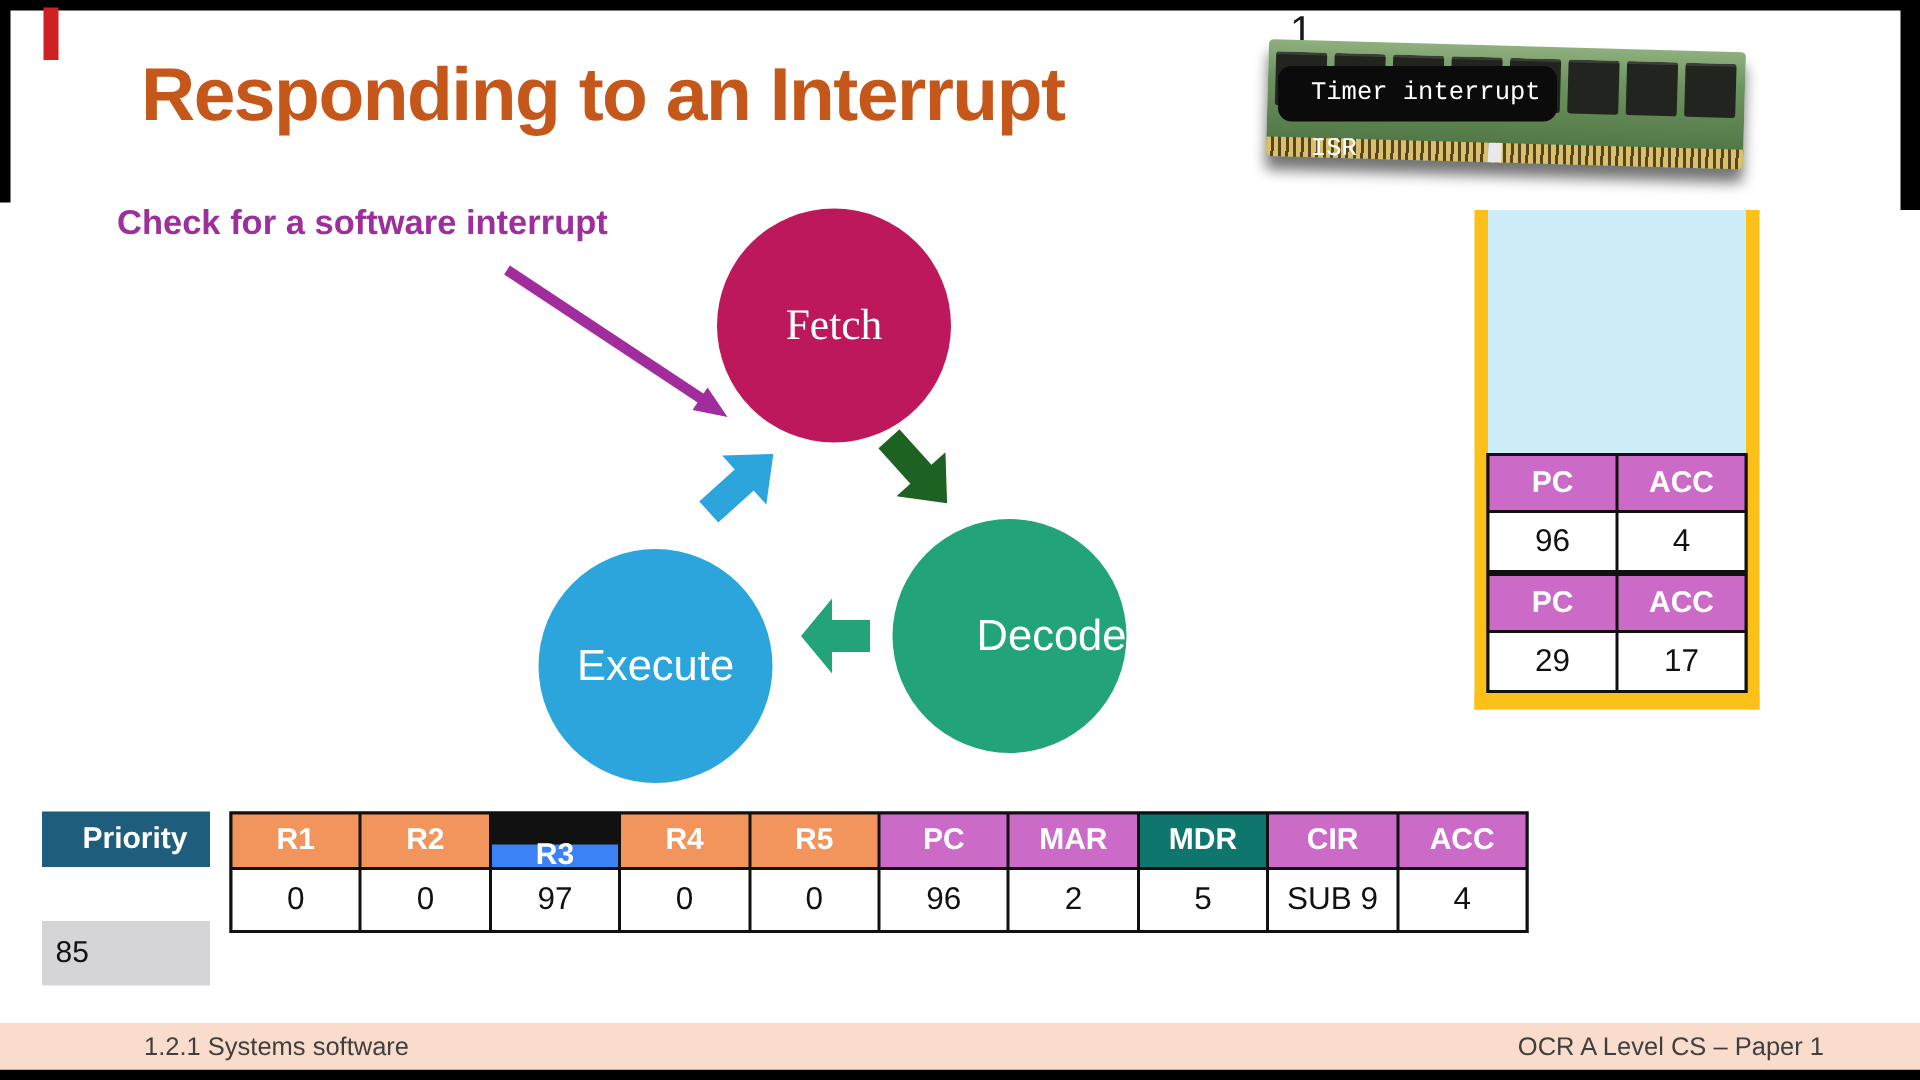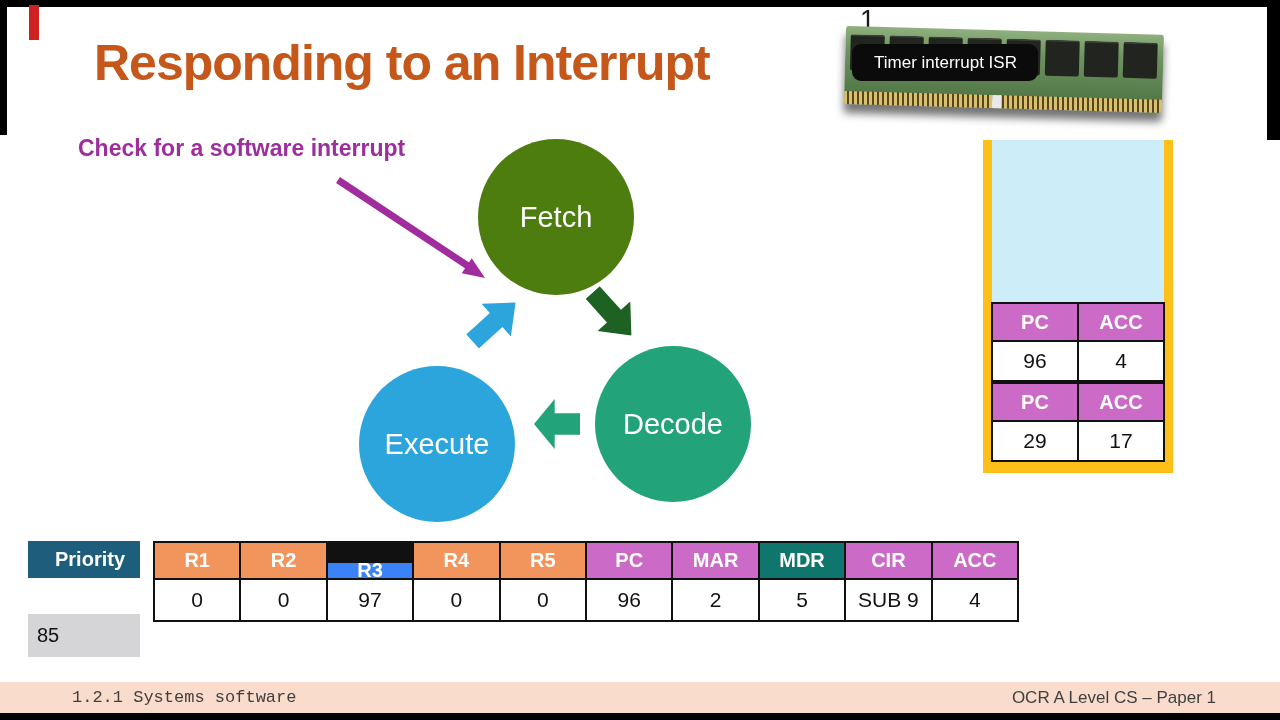--- a/index.html
+++ b/index.html
@@ -26,21 +26,21 @@
        transform-origin:left center;border-radius:3px;
        background:linear-gradient(#8fb07e 0%,#6d9460 30%,#49703f 100%);
        box-shadow:0 9px 9px rgba(0,0,0,.55);}
   .chip{position:absolute;top:8px;width:34px;height:34px;background:#22251f;
         border-top:2px solid #3a3f36;border-radius:2px;}
   #ram-pins{position:absolute;left:0;bottom:0;width:100%;height:13px;
         background:repeating-linear-gradient(90deg,#d8c06e 0 3px,#56451d 3px 5px);
         border-bottom-left-radius:3px;border-bottom-right-radius:3px;}
   #ram-notch{position:absolute;left:148px;bottom:0;width:9px;height:13px;background:#e9e9e9;}
   #isr-label{left:852px;top:44px;width:186px;height:37px;background:#0b0b0b;border-radius:9px;
-        color:#fff;font-size:17px;line-height:37px;padding-left:22px;box-sizing:border-box;}
+        color:#fff;font-size:17px;line-height:37px;padding-left:22px;box-sizing:border-box;font-family:Liberation Mono, monospace;}
   #mem-number{left:860px;top:5px;font-size:27px;color:#1a1a1a;}
 
   
   .stack-bar{position:absolute;}
   #stack-fill{left:992px;top:140px;width:172px;height:322px;}
   #stack-left{left:983px;top:140px;width:9px;height:333px;}
   #stack-right{left:1164px;top:140px;width:9px;height:333px;}
   #stack-bottom{left:983px;top:462px;width:190px;height:11px;}
   .stack-table{position:absolute;left:991px;width:174px;display:grid;
         grid-template-columns:1fr 1fr;grid-template-rows:36px 38px;gap:2px;
@@ -57,21 +57,21 @@
         font-size:20px;display:flex;align-items:center;padding-left:27px;box-sizing:border-box;}
   #priority-value{left:28px;top:578px;width:112px;height:43px;color:#111;font-size:20px;
         display:flex;align-items:center;padding-left:9px;box-sizing:border-box;margin-top:36px;}
   #register-table{left:153px;top:541px;width:866px;display:grid;
         grid-template-columns:repeat(10,1fr);grid-template-rows:35px 40px;gap:2px;
         background:#111;border:2px solid #111;box-sizing:border-box;}
 
   
   #footer{left:0;top:682px;width:1280px;height:31px;}
   .footer-text{position:absolute;top:688px;font-size:17px;color:#3f3f3f;}
-  #footer-left{left:72px;font-family:Liberation Mono, monospace;}
+  #footer-left{left:96px;}
   #footer-right{right:64px;}
 </style>
 </head>
 <body>
 
 <div id="canvas">
 
   <div class="bar" style="left:0;top:0;width:1280px;height:7px;"></div>
   <div class="bar" style="left:0;top:713px;width:1280px;height:7px;"></div>
   <div class="bar" style="left:0;top:0;width:7px;height:135px;"></div>
@@ -79,27 +79,27 @@
   <div class="abs" style="left: 29px; top: 5px; width: 10px; height: 35px; background: rgb(206, 34, 34);"></div>
 
   <div class="abs" id="title" style="color: rgb(197, 87, 26);">Responding to an Interrupt</div>
 
   <div class="abs" id="check-text" style="color: rgb(156, 47, 156);">Check for a software interrupt</div>
   <svg class="abs" style="left:330px;top:172px;" width="170" height="120" viewBox="0 0 170 120">
     <line x1="8" y1="8" x2="138" y2="94" stroke-width="7" style="stroke: rgb(161, 44, 158);"></line>
     <polygon points="155,106 131.7,101.3 141.7,86.3" style="fill: rgb(161, 44, 158);"></polygon>
   </svg>
 
-  <div class="circle" id="fetch-circle" style="background: #4d7c0f;">
+  <div class="circle" id="fetch-circle" style="background: #be185d; font-family: Liberation Serif, serif;">
     <span>Fetch</span>
   </div>
   <div class="circle" id="execute-circle" style="background: rgb(43, 165, 220);">
     <span>Execute</span>
   </div>
-  <div class="circle" id="decode-circle" style="background: rgb(35, 163, 121);">
+  <div class="circle" id="decode-circle" style="background: rgb(35, 163, 121); justify-content: flex-end;">
     <span>Decode</span>
   </div>
 
   <svg class="abs" style="left:583px;top:292px;transform:rotate(48deg);" width="58" height="44" viewBox="0 0 60 42" preserveAspectRatio="none">
     <polygon points="0,12 33,12 33,0 60,21 33,42 33,30 0,30" style="fill: rgb(30, 98, 35);"></polygon>
   </svg>
   <svg class="abs" style="left:534px;top:399px;transform:rotate(180deg);" width="46" height="50" viewBox="0 0 60 42" preserveAspectRatio="none">
     <polygon points="0,12 33,12 33,0 60,21 33,42 33,30 0,30" style="fill: rgb(35, 163, 121);"></polygon>
   </svg>
   <svg class="abs" style="left:465px;top:300px;transform:rotate(-42deg);" width="58" height="44" viewBox="0 0 60 42" preserveAspectRatio="none">

